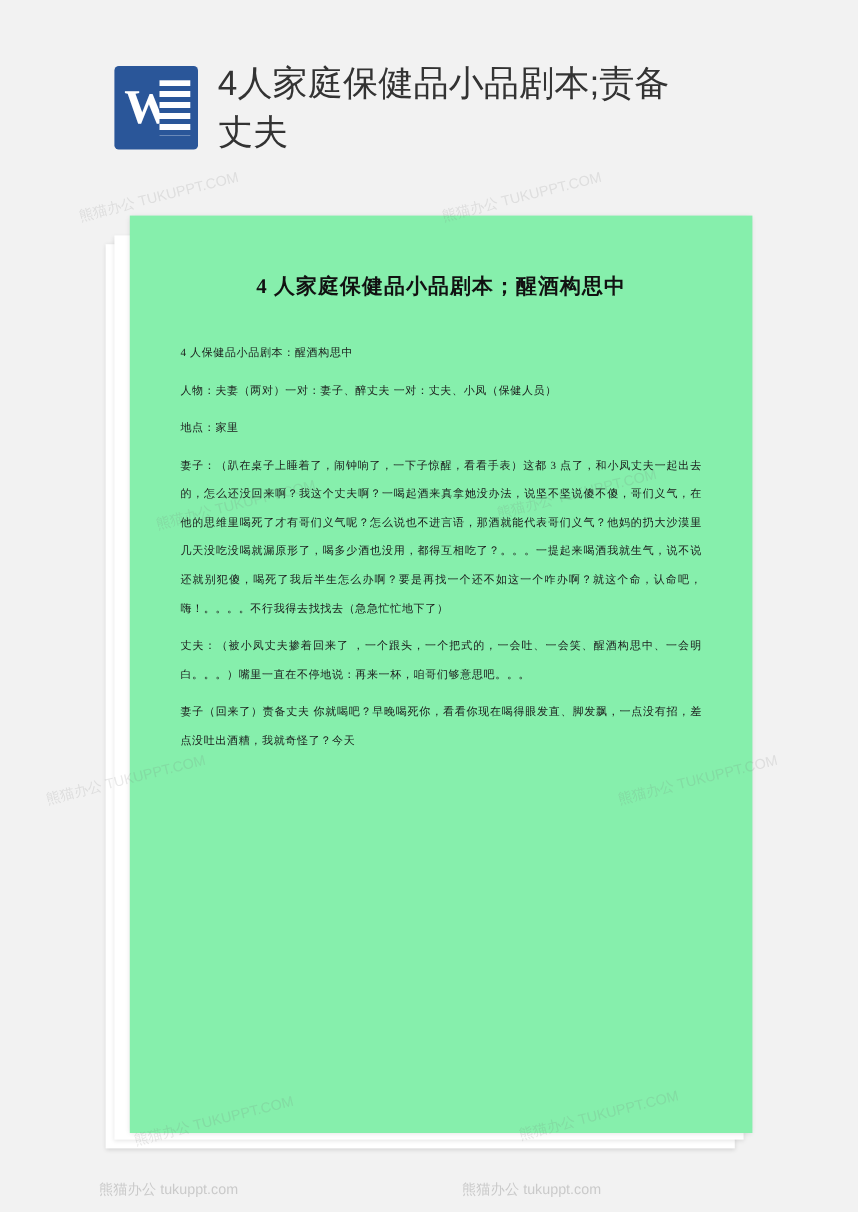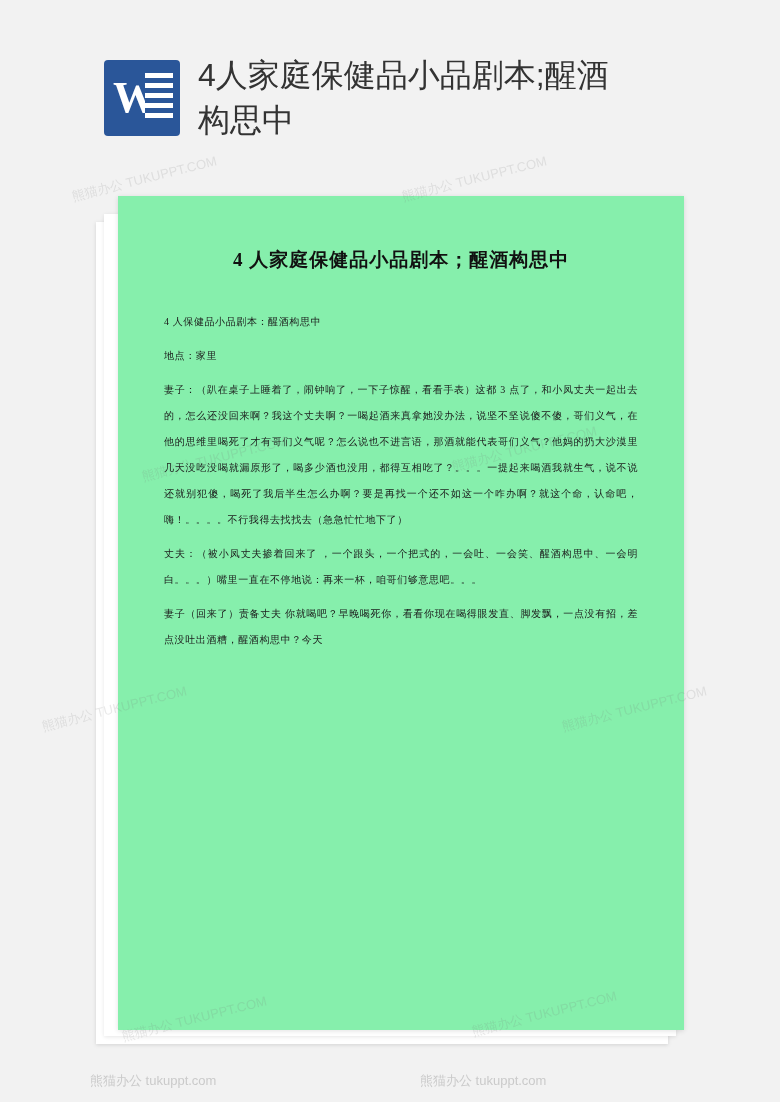--- a/index.html
+++ b/index.html
@@ -148,34 +148,35 @@
   }
 </style>
 </head>
 <body>
 
 <div class="header">
   <div class="word-icon">
     <span class="w">W</span>
     <span class="lines"></span>
   </div>
-  <div class="doc-title">4人家庭保健品小品剧本;醒酒构思中</div>
+  <div class="doc-title">4人家庭保健品小品剧本;责备丈夫</div>
 </div>
 
 <div class="stack">
   <div class="sheet-back2"></div>
   <div class="sheet-back1"></div>
   <div class="sheet-front">
     <div class="page-heading">4 人家庭保健品小品剧本；醒酒构思中</div>
     <div class="page-body">
       <p>4 人保健品小品剧本：醒酒构思中</p>
+      <p>人物：夫妻（两对）一对：妻子、醉丈夫 一对：丈夫、小凤（保健人员）</p>
       <p>地点：家里</p>
       <p>妻子：（趴在桌子上睡着了，闹钟响了，一下子惊醒，看看手表）这都 3 点了，和小凤丈夫一起出去的，怎么还没回来啊？我这个丈夫啊？一喝起酒来真拿她没办法，说坚不坚说傻不傻，哥们义气，在他的思维里喝死了才有哥们义气呢？怎么说也不进言语，那酒就能代表哥们义气？他妈的扔大沙漠里几天没吃没喝就漏原形了，喝多少酒也没用，都得互相吃了？。。。一提起来喝酒我就生气，说不说还就别犯傻，喝死了我后半生怎么办啊？要是再找一个还不如这一个咋办啊？就这个命，认命吧，嗨！。。。。不行我得去找找去（急急忙忙地下了）</p>
       <p>丈夫：（被小凤丈夫掺着回来了 ，一个跟头，一个把式的，一会吐、一会笑、醒酒构思中、一会明白。。。）嘴里一直在不停地说：再来一杯，咱哥们够意思吧。。。</p>
-      <p>妻子（回来了）责备丈夫 你就喝吧？早晚喝死你，看看你现在喝得眼发直、脚发飘，一点没有招，差点没吐出酒糟，醒酒构思中？今天</p>
+      <p>妻子（回来了）责备丈夫 你就喝吧？早晚喝死你，看看你现在喝得眼发直、脚发飘，一点没有招，差点没吐出酒糟，我就奇怪了？今天</p>
     </div>
   </div>
 </div>
 
 <div class="wm" style="left:70px;  top:170px;">熊猫办公 TUKUPPT.COM</div>
 <div class="wm" style="left:400px; top:170px;">熊猫办公 TUKUPPT.COM</div>
 <div class="wm" style="left:140px; top:450px;">熊猫办公 TUKUPPT.COM</div>
 <div class="wm" style="left:450px; top:440px;">熊猫办公 TUKUPPT.COM</div>
 <div class="wm" style="left:40px;  top:700px;">熊猫办公 TUKUPPT.COM</div>
 <div class="wm" style="left:560px; top:700px;">熊猫办公 TUKUPPT.COM</div>

